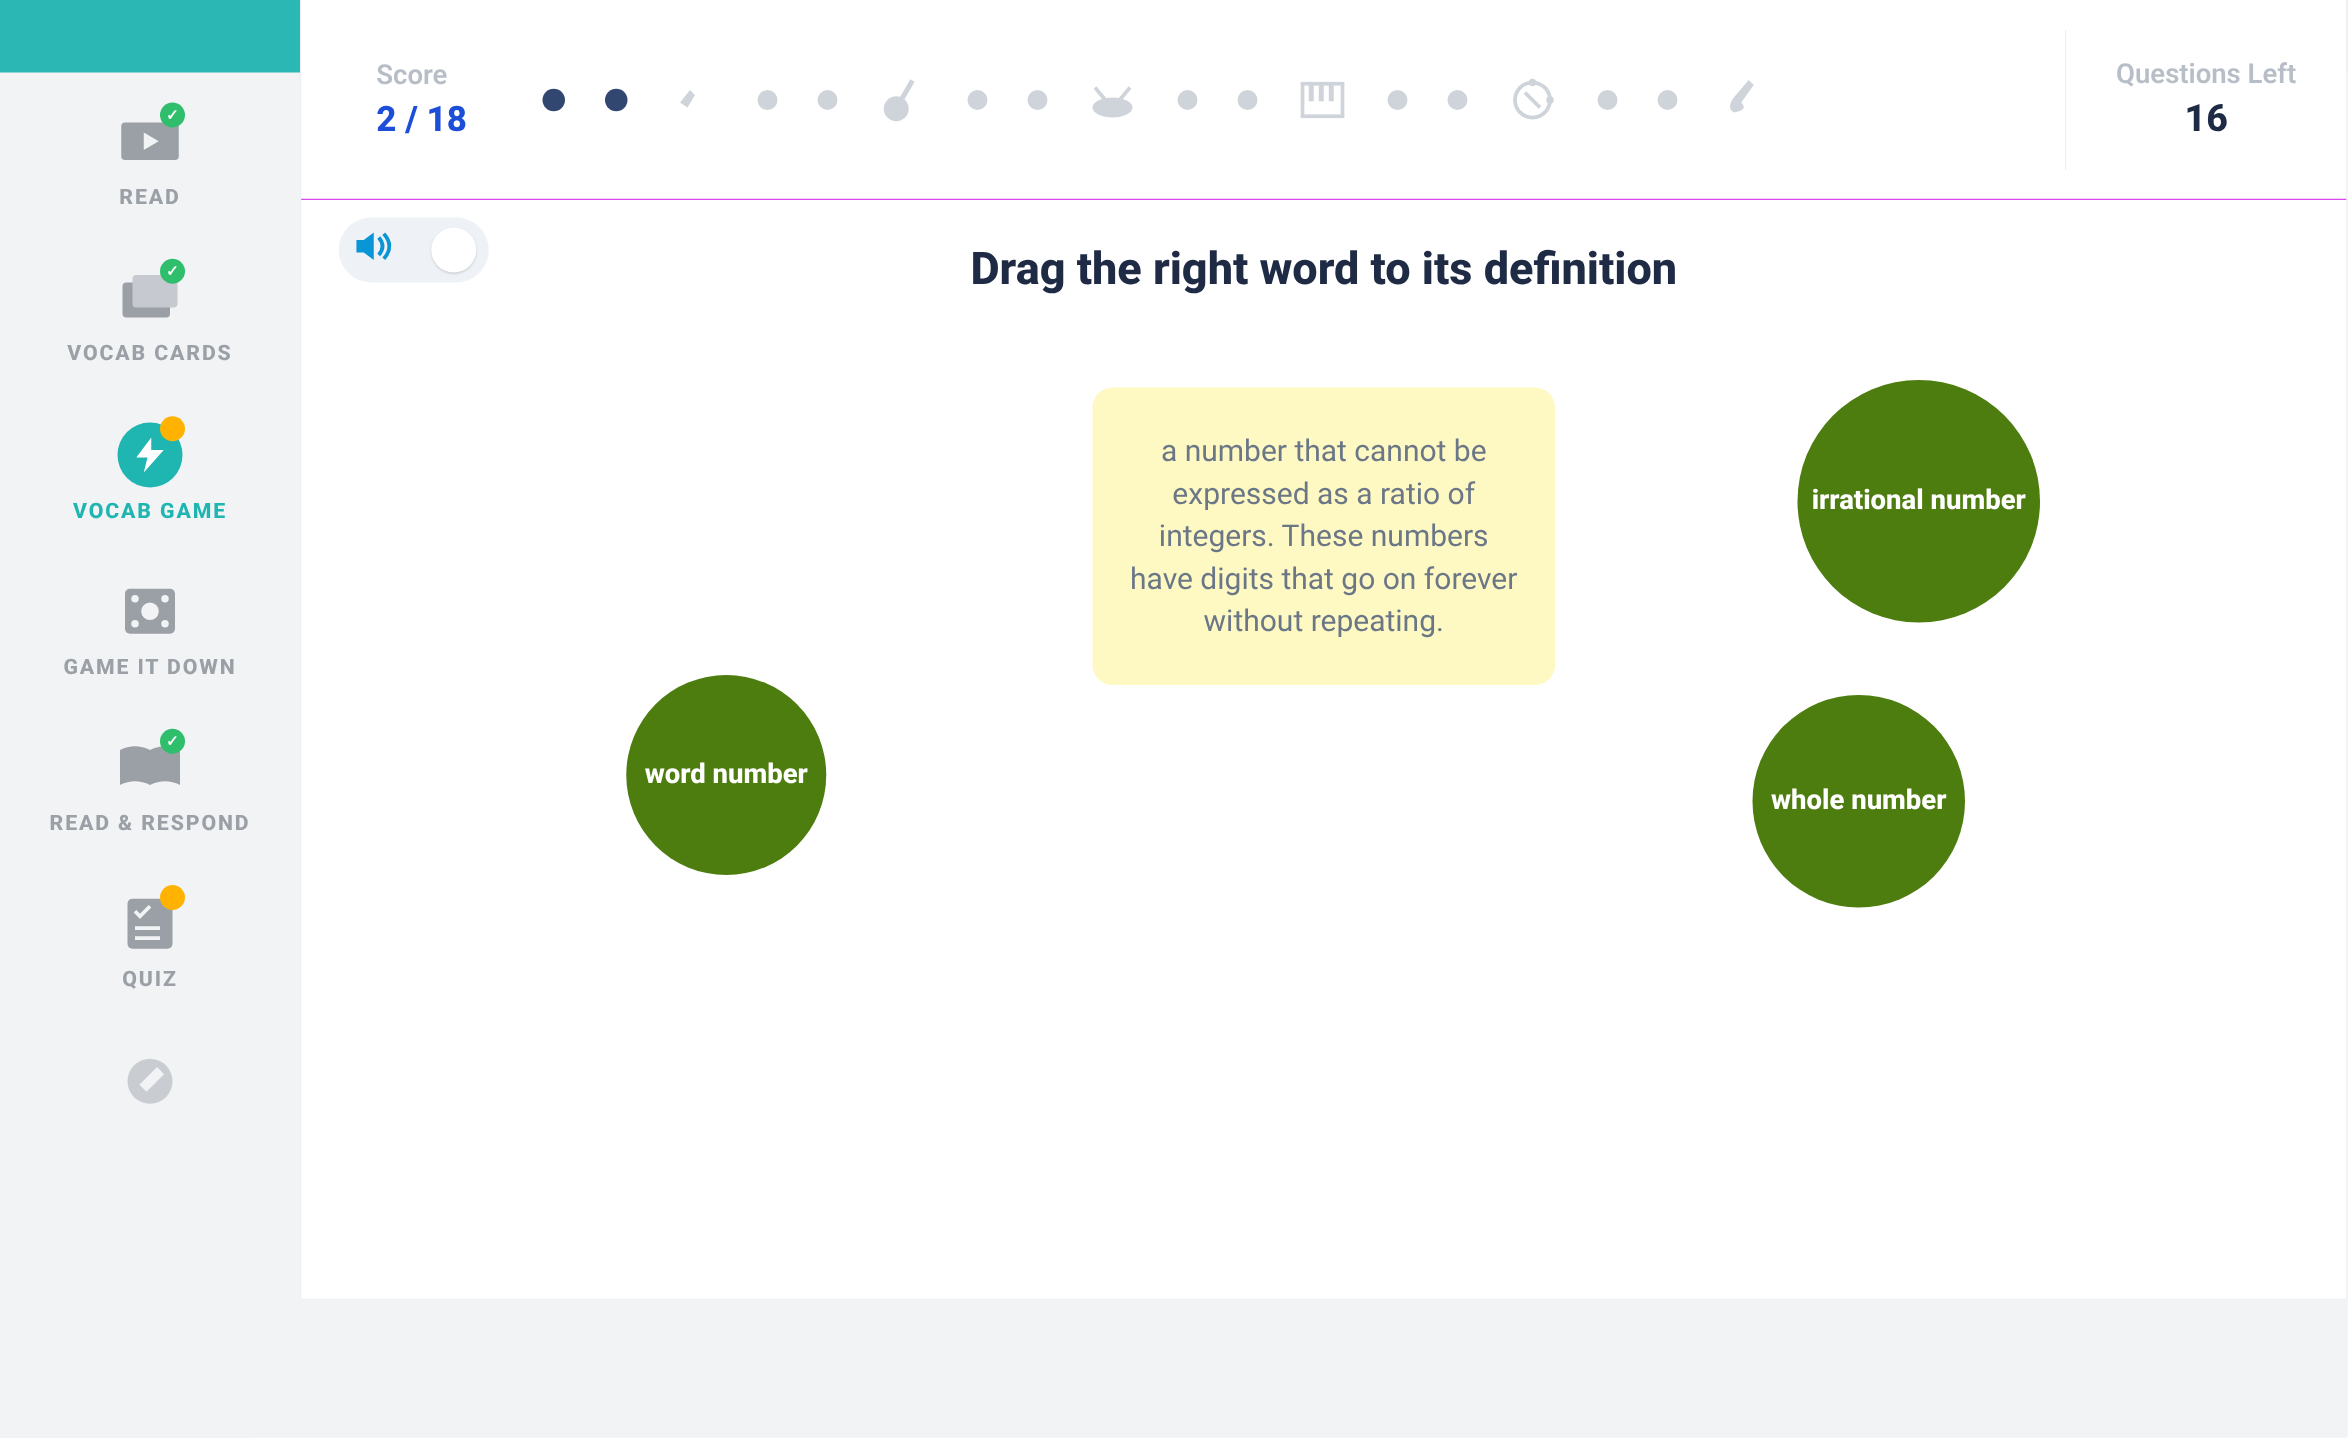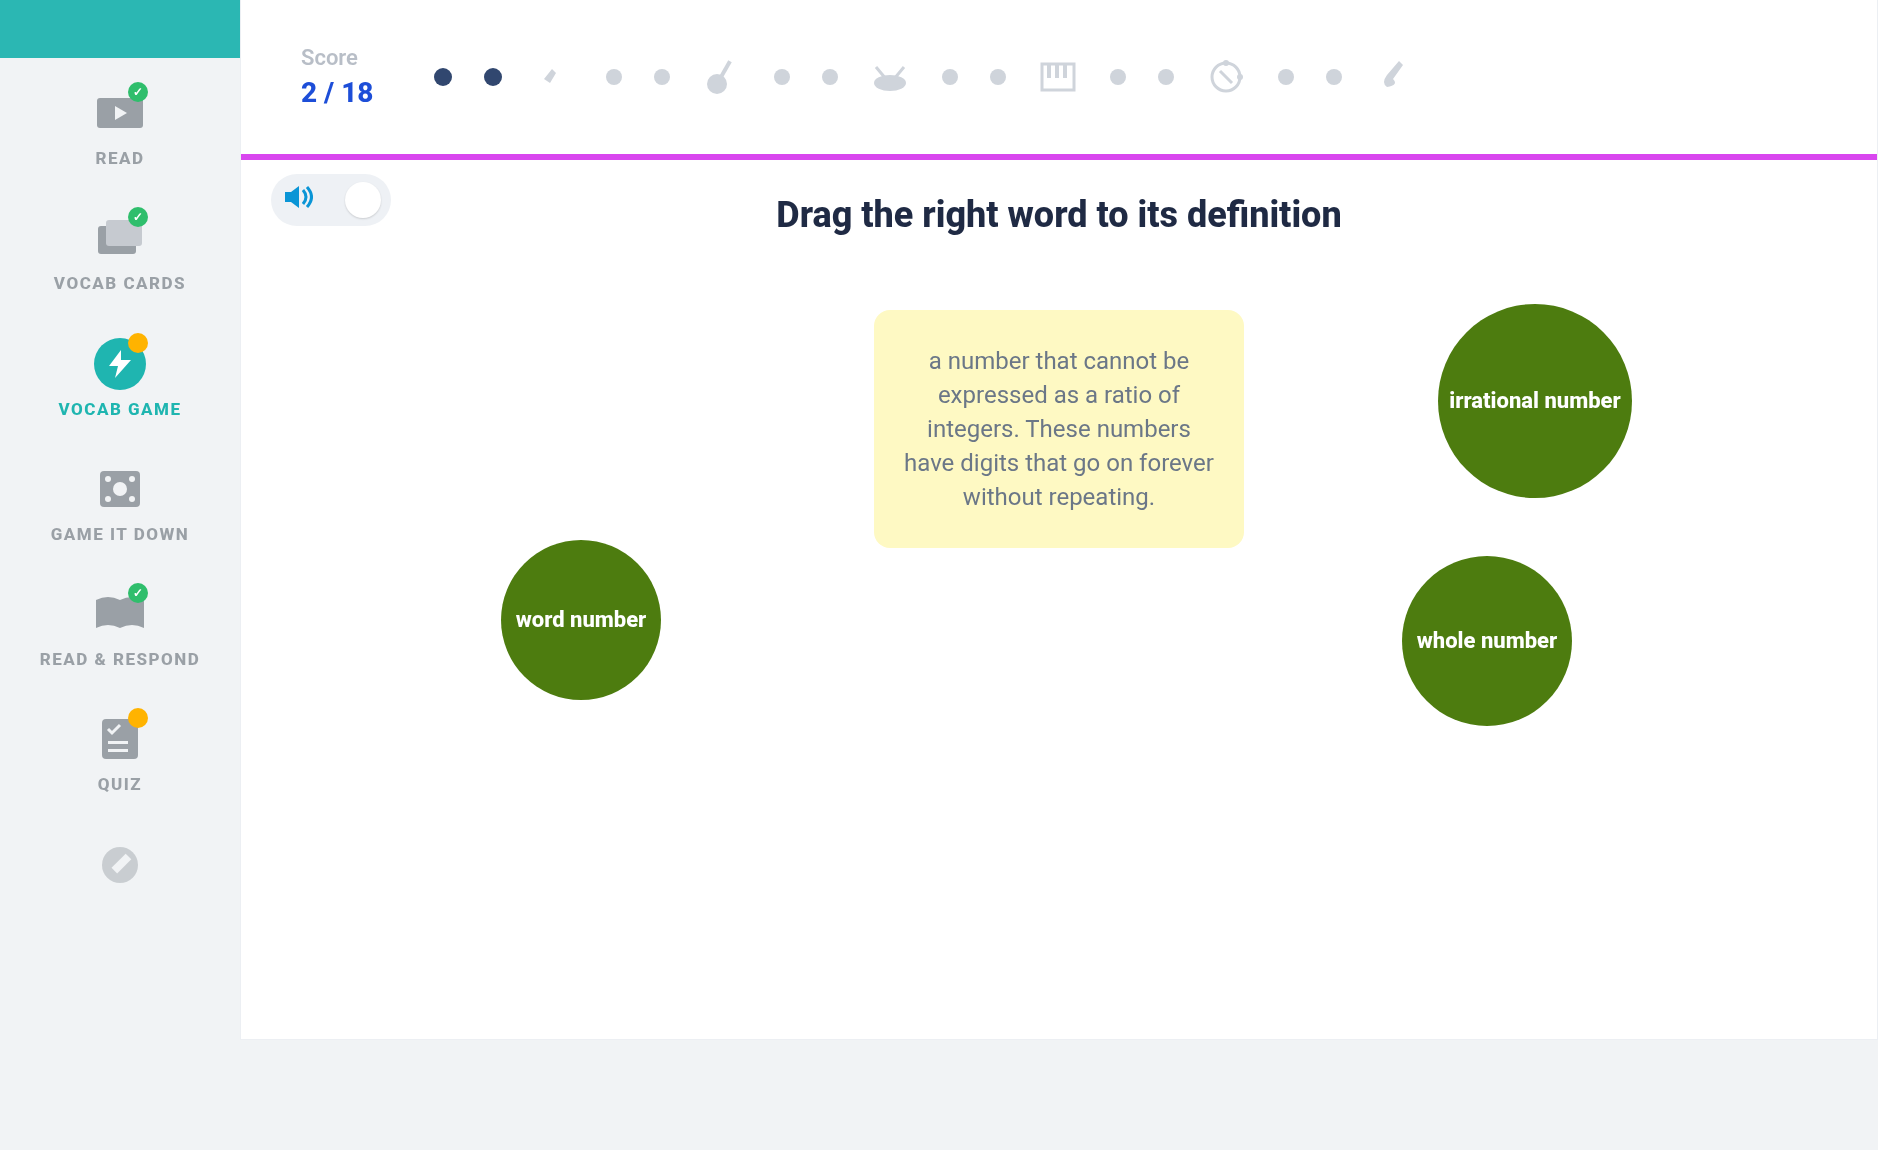--- a/index.html
+++ b/index.html
@@ -12,21 +12,21 @@
   .nav-label { font-size: 17px; font-weight: 800; letter-spacing: 1.5px; color: #9aa0a6; text-align: center; line-height: 1.25; }
   .nav-item.active .nav-label { color: #1fb5b0; }
   .nav-item.active .icon-circle { background: #1fb5b0; }
   .badge { position: absolute; top: -6px; right: 2px; width: 20px; height: 20px; border-radius: 50%; }
   .badge.green { background: #2fbe6c; display:flex; align-items:center; justify-content:center; }
   .badge.green::after { content:"✓"; color:#fff; font-size:12px; font-weight:900; }
   .badge.yellow { background: #ffb300; }
   .nav-svg { fill: #9aa0a6; }
   
   .card { position: absolute; left: 240px; top: 0; right: 0; background: #fff; min-height: 1040px; border: 1px solid #eceff3; border-top: none; }
-  .score-row { display: flex; align-items: center; height: 160px; border-bottom: 6px solid #d946ef; padding: 0 60px; position: relative; }
+  .score-row { display: flex; align-items: center; height: 160px; border-bottom: 1px solid #d946ef; padding: 0 60px; position: relative; }
   .score-block { display:flex; flex-direction:column; align-items:flex-start; gap:6px; }
   .score-label { color:#b8bec7; font-size:22px; font-weight:600; }
   .score-value { color:#1d4ed8; font-size:28px; font-weight:800; }
   .dots { display:flex; align-items:center; gap:32px; margin-left:60px; flex:1; }
   .dot { width:16px; height:16px; border-radius:50%; background:#cfd4db; }
   .dot.filled { background:#31476f; width:18px; height:18px; }
   .milestone { width:40px; height:40px; display:flex; align-items:center; justify-content:center; }
   .milestone svg { fill:#cfd4db; }
   .qleft-block { position:absolute; right:40px; top:24px; text-align:center; border-left:1px solid #eceff3; padding-left:40px; height:112px; display:flex; flex-direction:column; justify-content:center; gap:6px;}
   .qleft-label { color:#b8bec7; font-size:22px; font-weight:600; }
@@ -188,20 +188,24 @@
             </svg>
           </div>
         <div class="dot"></div>
         <div class="dot"></div>
         <div class="milestone">
             <svg width="34" height="40" viewBox="0 0 34 40">
               <path d="M10 30 q-6-4 0-12 l12-14 l4 4 l-10 14 q6 6 -6 8 z"></path>
             </svg>
           </div>
       </div>
+      <div class="qleft-block">
+        <div class="qleft-label">Questions Left</div>
+        <div class="qleft-value">16</div>
+      </div>
     </div>
 
     <div class="game-area">
       <div class="prompt">Drag the right word to its definition</div>
       <div class="definition-box">a number that cannot be expressed as a ratio of integers. These numbers have digits that go on forever without repeating.</div>
       <div class="bubble b1">word number</div>
       <div class="bubble b2">irrational number</div>
       <div class="bubble b3">whole number</div>
 
       <div class="sound-toggle">

